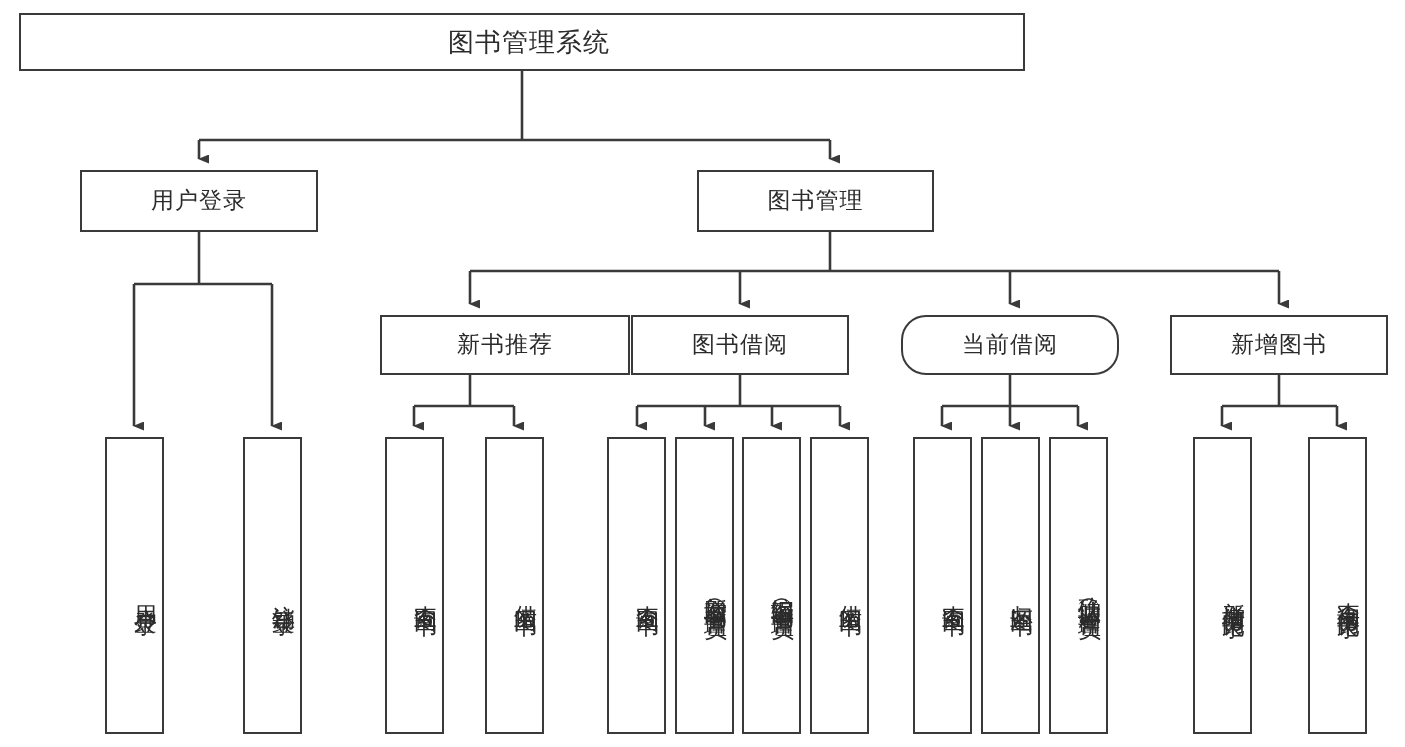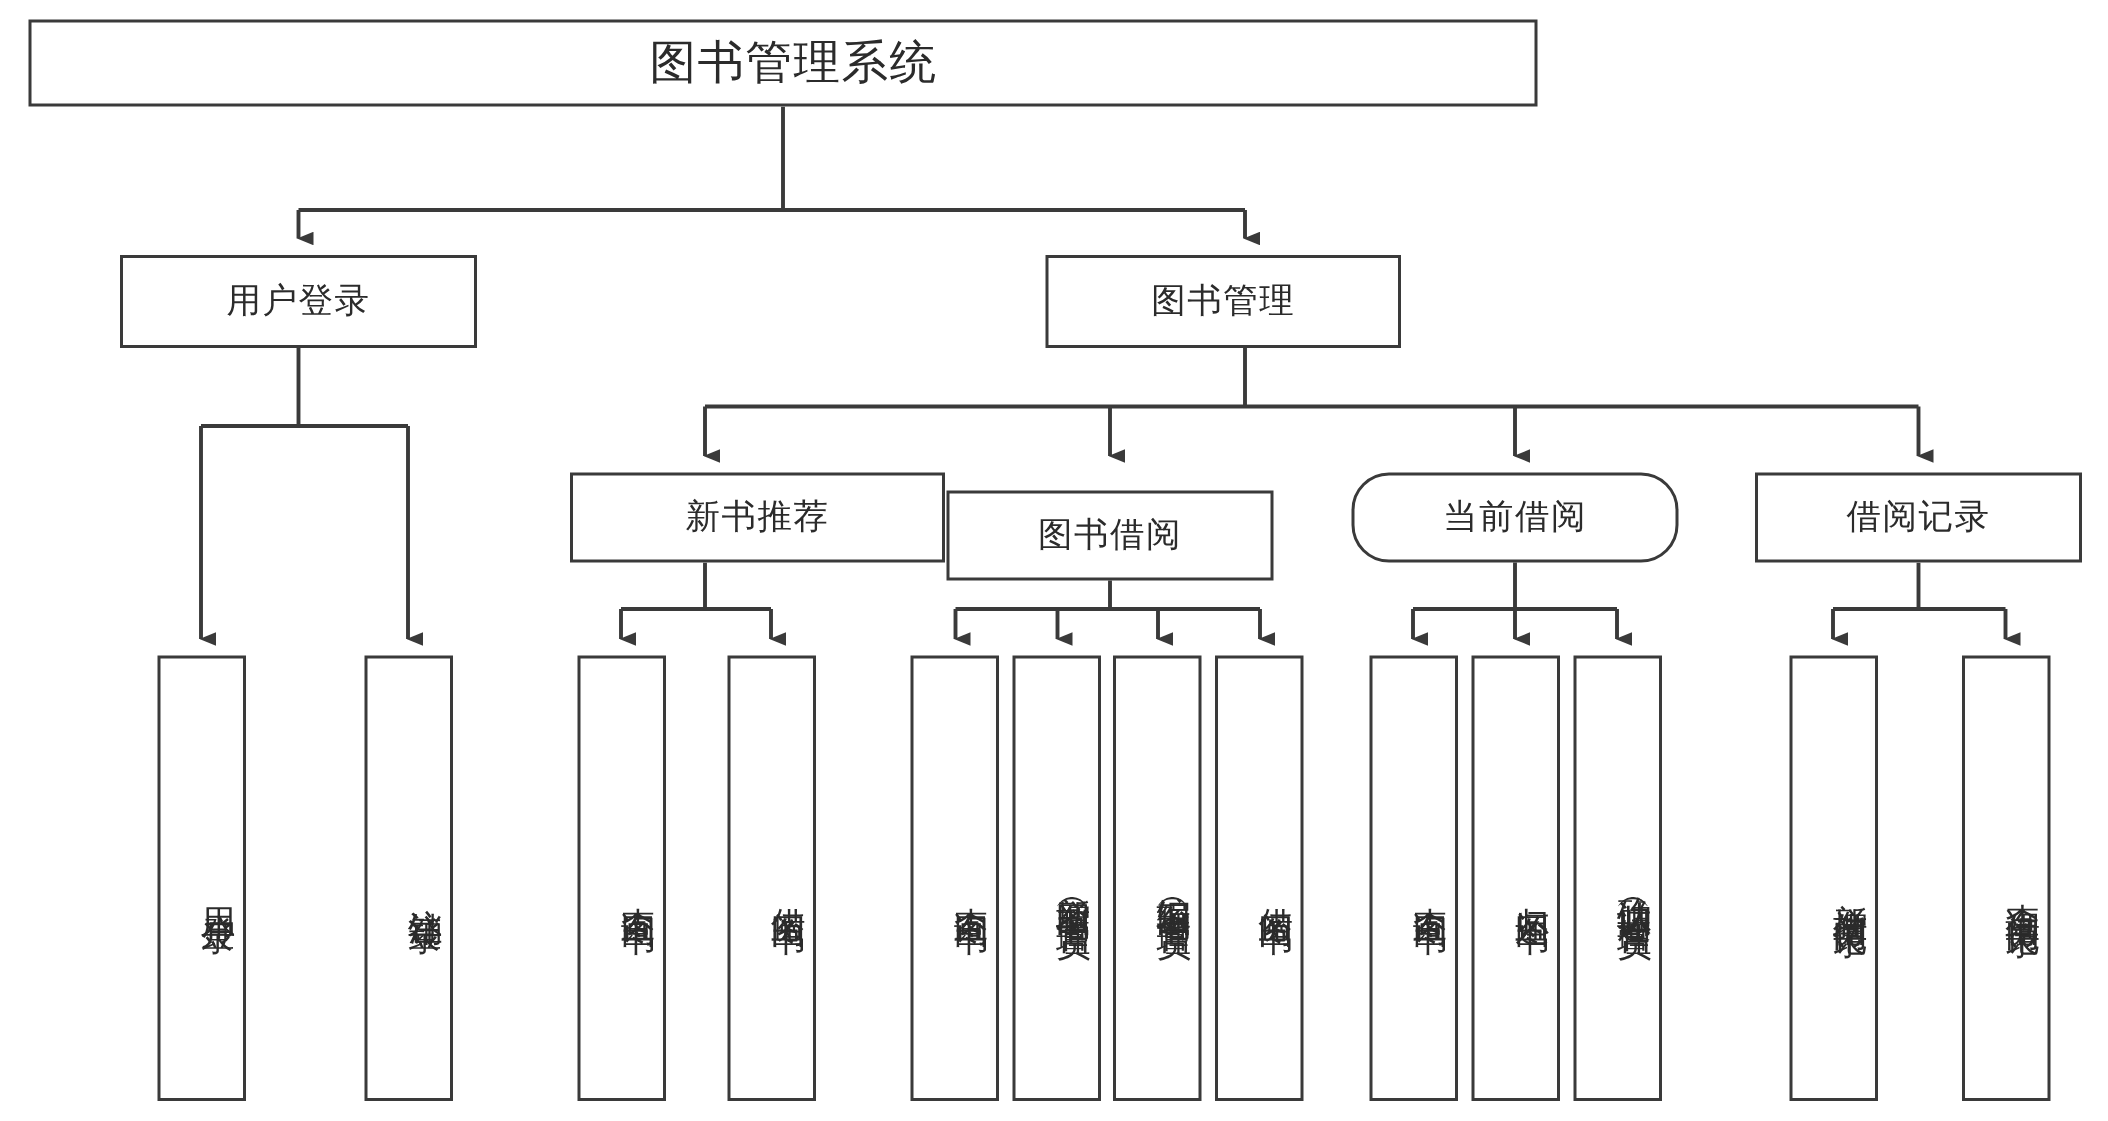--- a/index.html
+++ b/index.html
@@ -34,21 +34,21 @@
     align-items: center;
     justify-content: center;
     color: #2b2b2b;
   }
   .node.horiz {
     font-size: 23px;
     letter-spacing: 1px;
     line-height: 1.1;
   }
   .node.root {
-    font-size: 31px;
+    font-size: 26px;
     padding-left: 14px;
   }
   .node.vert {
     writing-mode: vertical-rl;
     text-orientation: upright;
     font-size: 23px;
     letter-spacing: 3px;
     align-items: flex-start;
     justify-content: center;
     padding-top: 14px;
@@ -130,28 +130,28 @@
   <div class="node horiz" style="left:80px; top:170px; width:238px; height:62px;">
     <span>用户登录</span>
   </div>
   <div class="node horiz" style="left:697px; top:170px; width:237px; height:62px;">
     <span>图书管理</span>
   </div>
 
   <div class="node horiz" style="left:380px; top:315px; width:250px; height:60px;">
     <span>新书推荐</span>
   </div>
-  <div class="node horiz" style="left:631px; top:327px; width:218px; height:60px;">
+  <div class="node horiz" style="left:631px; top:315px; width:218px; height:60px;">
     <span>图书借阅</span>
   </div>
   <div class="node horiz" style="left:901px; top:315px; width:218px; height:60px;border-radius:25px;">
     <span>当前借阅</span>
   </div>
   <div class="node horiz" style="left:1170px; top:315px; width:218px; height:60px;">
-    <span>借阅记录</span>
+    <span>新增图书</span>
   </div>
 
   <div class="node vert" style="left:105px; top:437px; width:59px; height:297px;">
     <span>用户登录</span>
   </div>
   <div class="node vert" style="left:243px; top:437px; width:59px; height:297px;">
     <span>注销登录</span>
   </div>
 
   <div class="node vert" style="left:385px; top:437px; width:59px; height:297px;">

